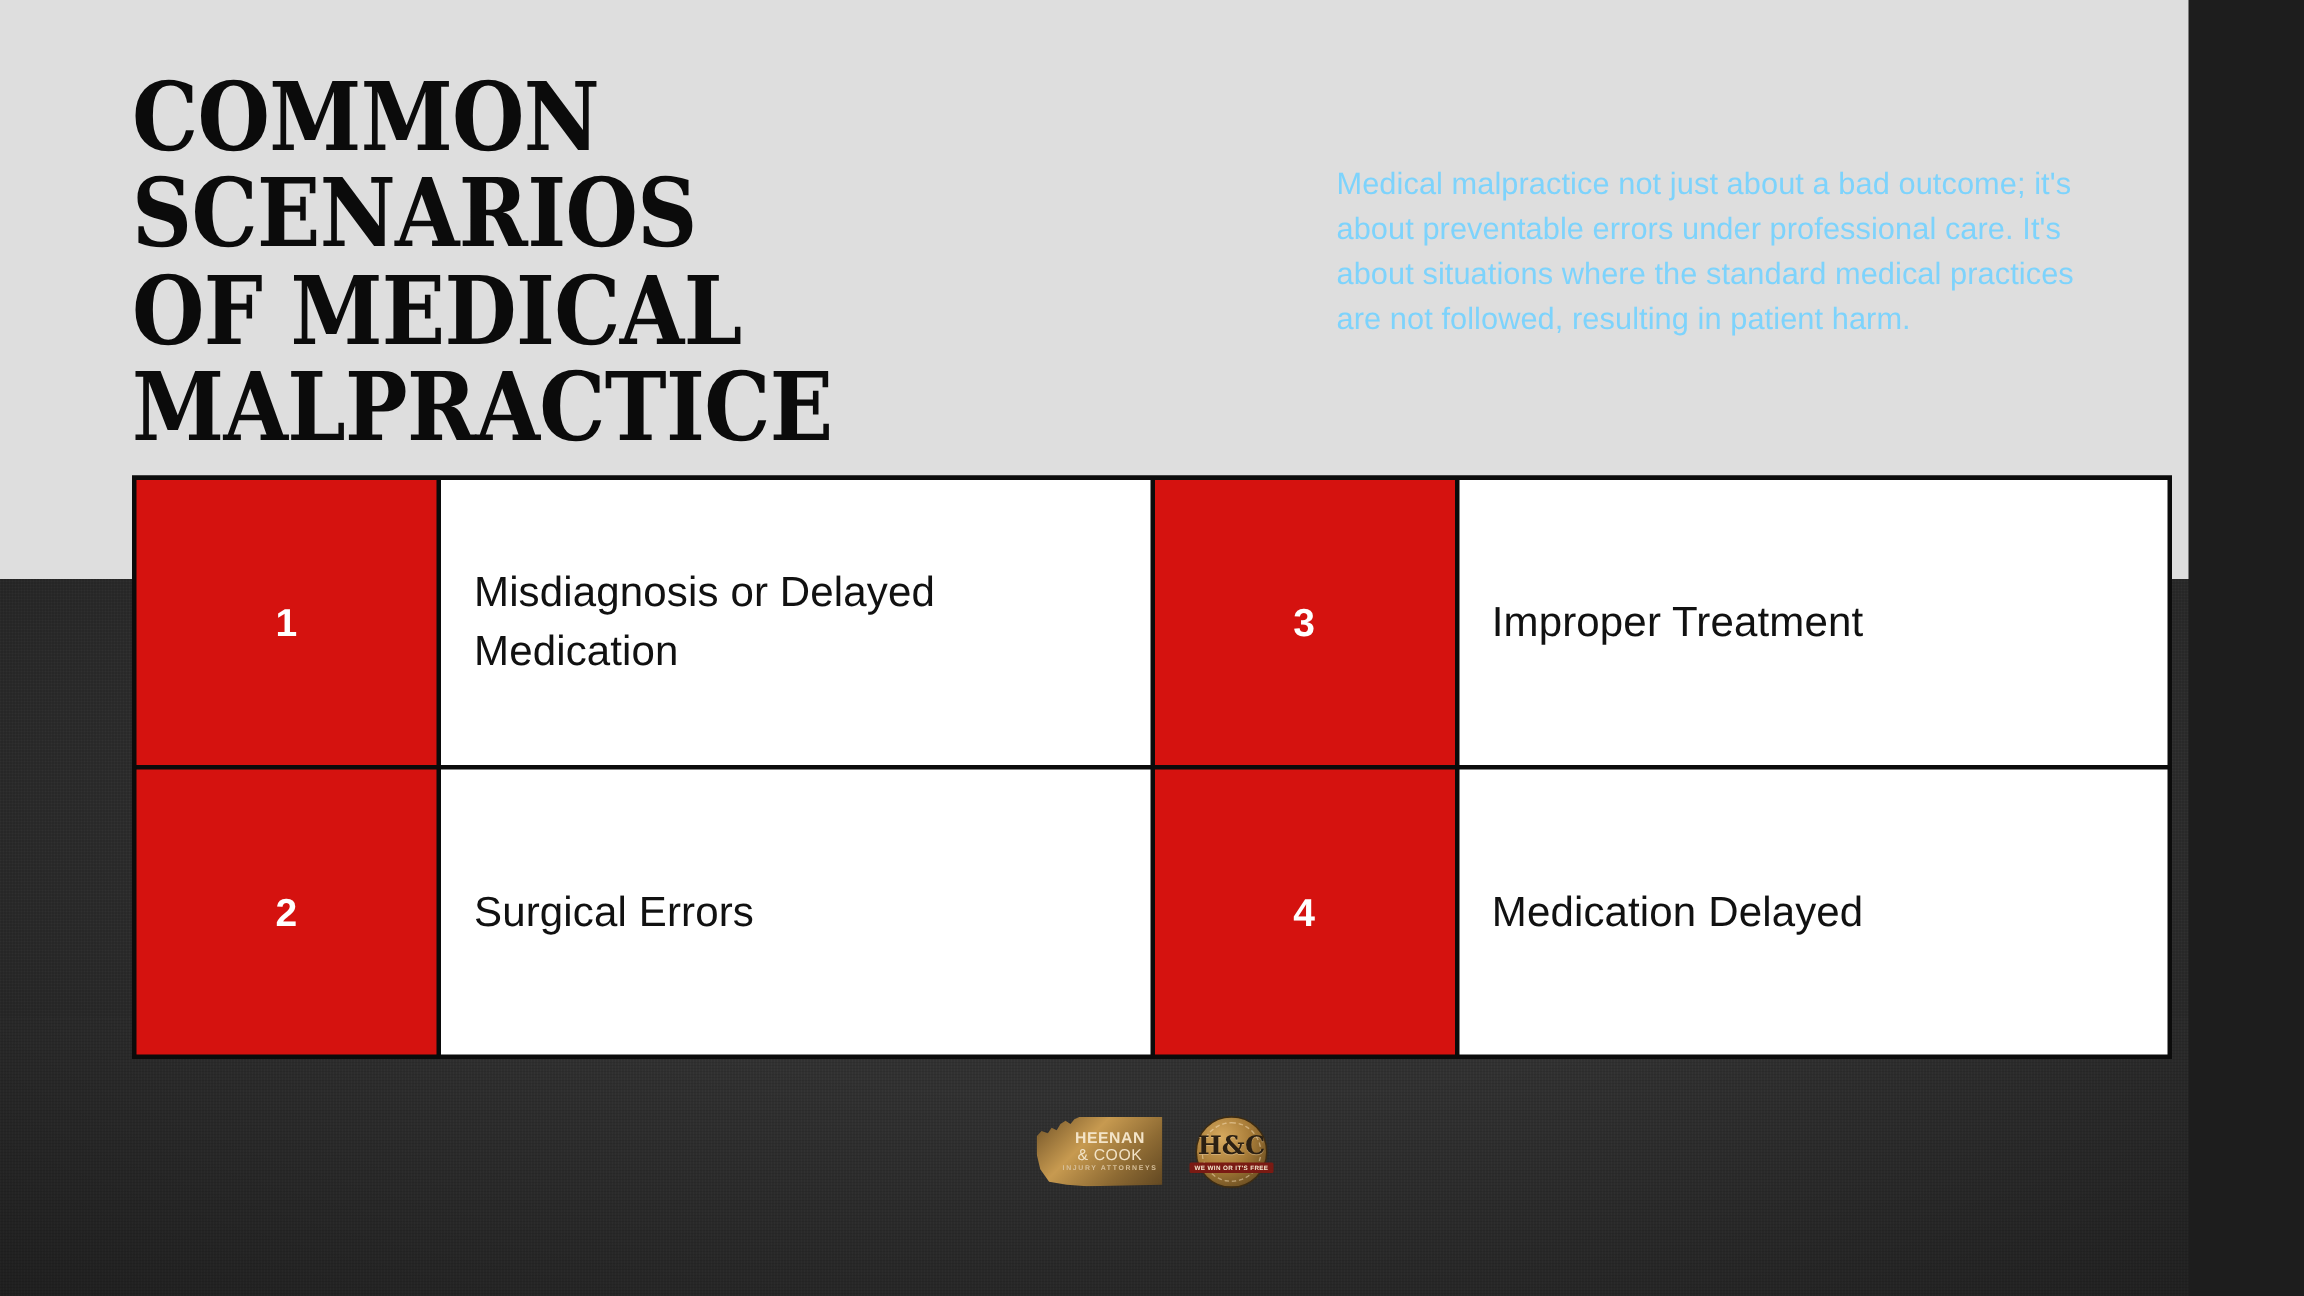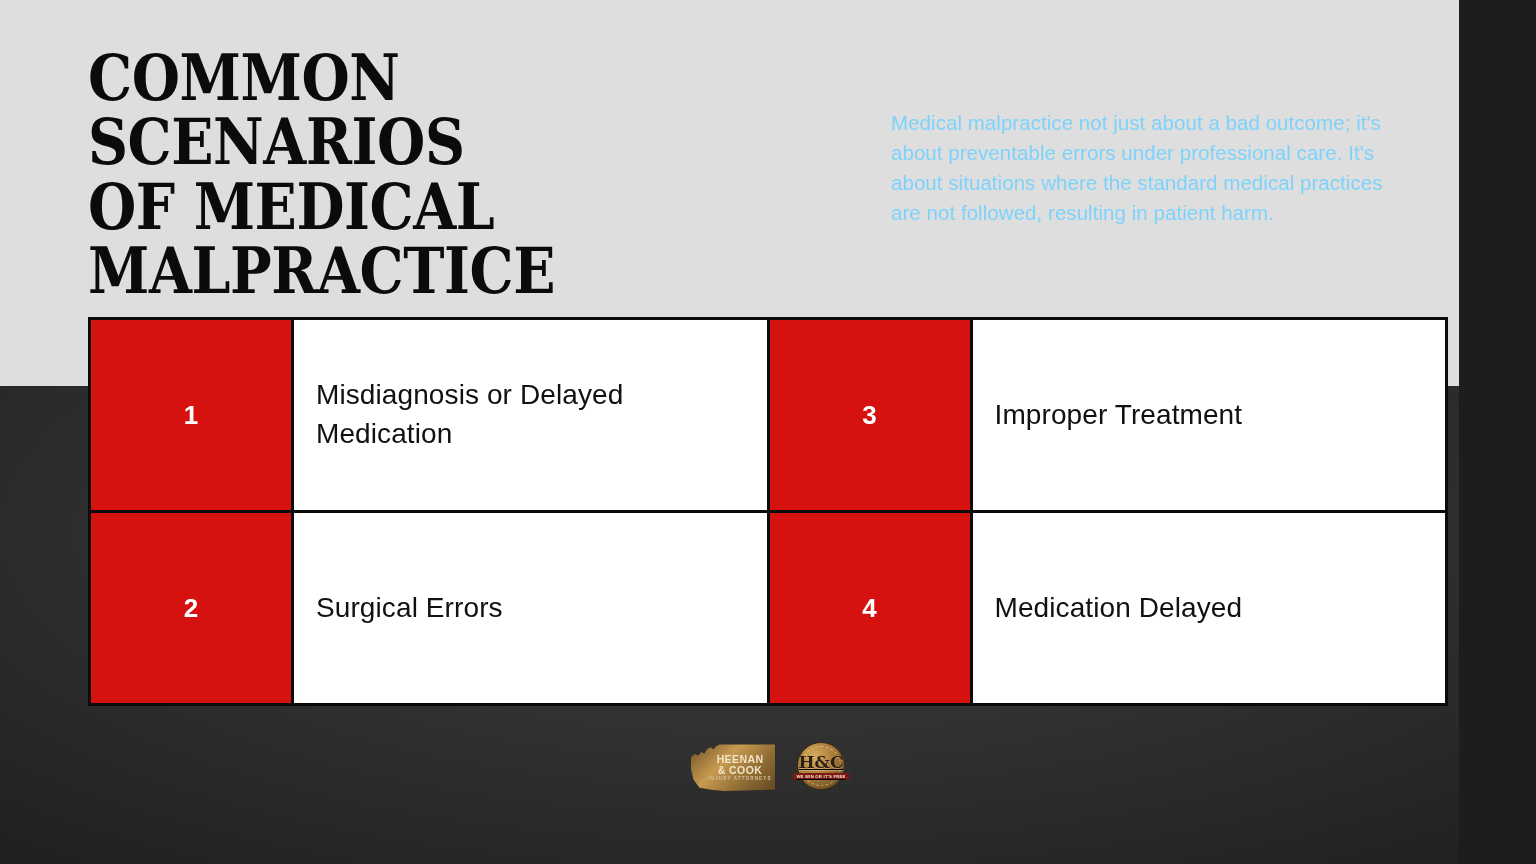--- a/index.html
+++ b/index.html
@@ -119,20 +119,21 @@
     line-height:1.38;
     letter-spacing:.1px;
   }
 
   
   .logos {
     position:absolute;
     left:0; top:742px;
     width:1536px;
     display:flex;
+    align-items:center;
     justify-content:center;
     gap:22px;
   }
 
   .logo-montana {
     position:relative;
     width:84px; height:52px;
     display:flex;
     align-items:center;
     justify-content:center;
@@ -148,35 +149,34 @@
   }
   .logo-montana .mt-text {
     position:relative;
     z-index:2;
     text-align:center;
     color:#f3e4c8;
     line-height:1.02;
     margin-left:14px;
   }
   .mt-l1 { font-size:10.5px; font-weight:700; letter-spacing:.4px; }
-  .mt-l2 { font-size:10.5px; font-weight:700; letter-spacing:.4px; }
+  .mt-l2 { font-size:10.5px; font-weight:400; letter-spacing:.4px; }
   .mt-l3 { font-size:4.6px; font-weight:700; letter-spacing:1.1px; margin-top:1px; color:#d8c09a;}
 
   .logo-badge {
     position:relative;
     width:48px; height:48px;
     border-radius:50%;
     background:
       radial-gradient(circle at 35% 30%, #d8ab60 0%, #a87c38 45%, #6f5123 80%, #4a3618 100%);
     display:flex;
     flex-direction:column;
     align-items:center;
     justify-content:center;
     border:1px solid #3d2c13;
-    text-decoration:underline;
   }
   .logo-badge .badge-ring {
     position:absolute;
     inset:3px;
     border-radius:50%;
     border:1px dashed rgba(255,235,200,.45);
     pointer-events:none;
   }
   .badge-hc {
     position:relative; z-index:2;

